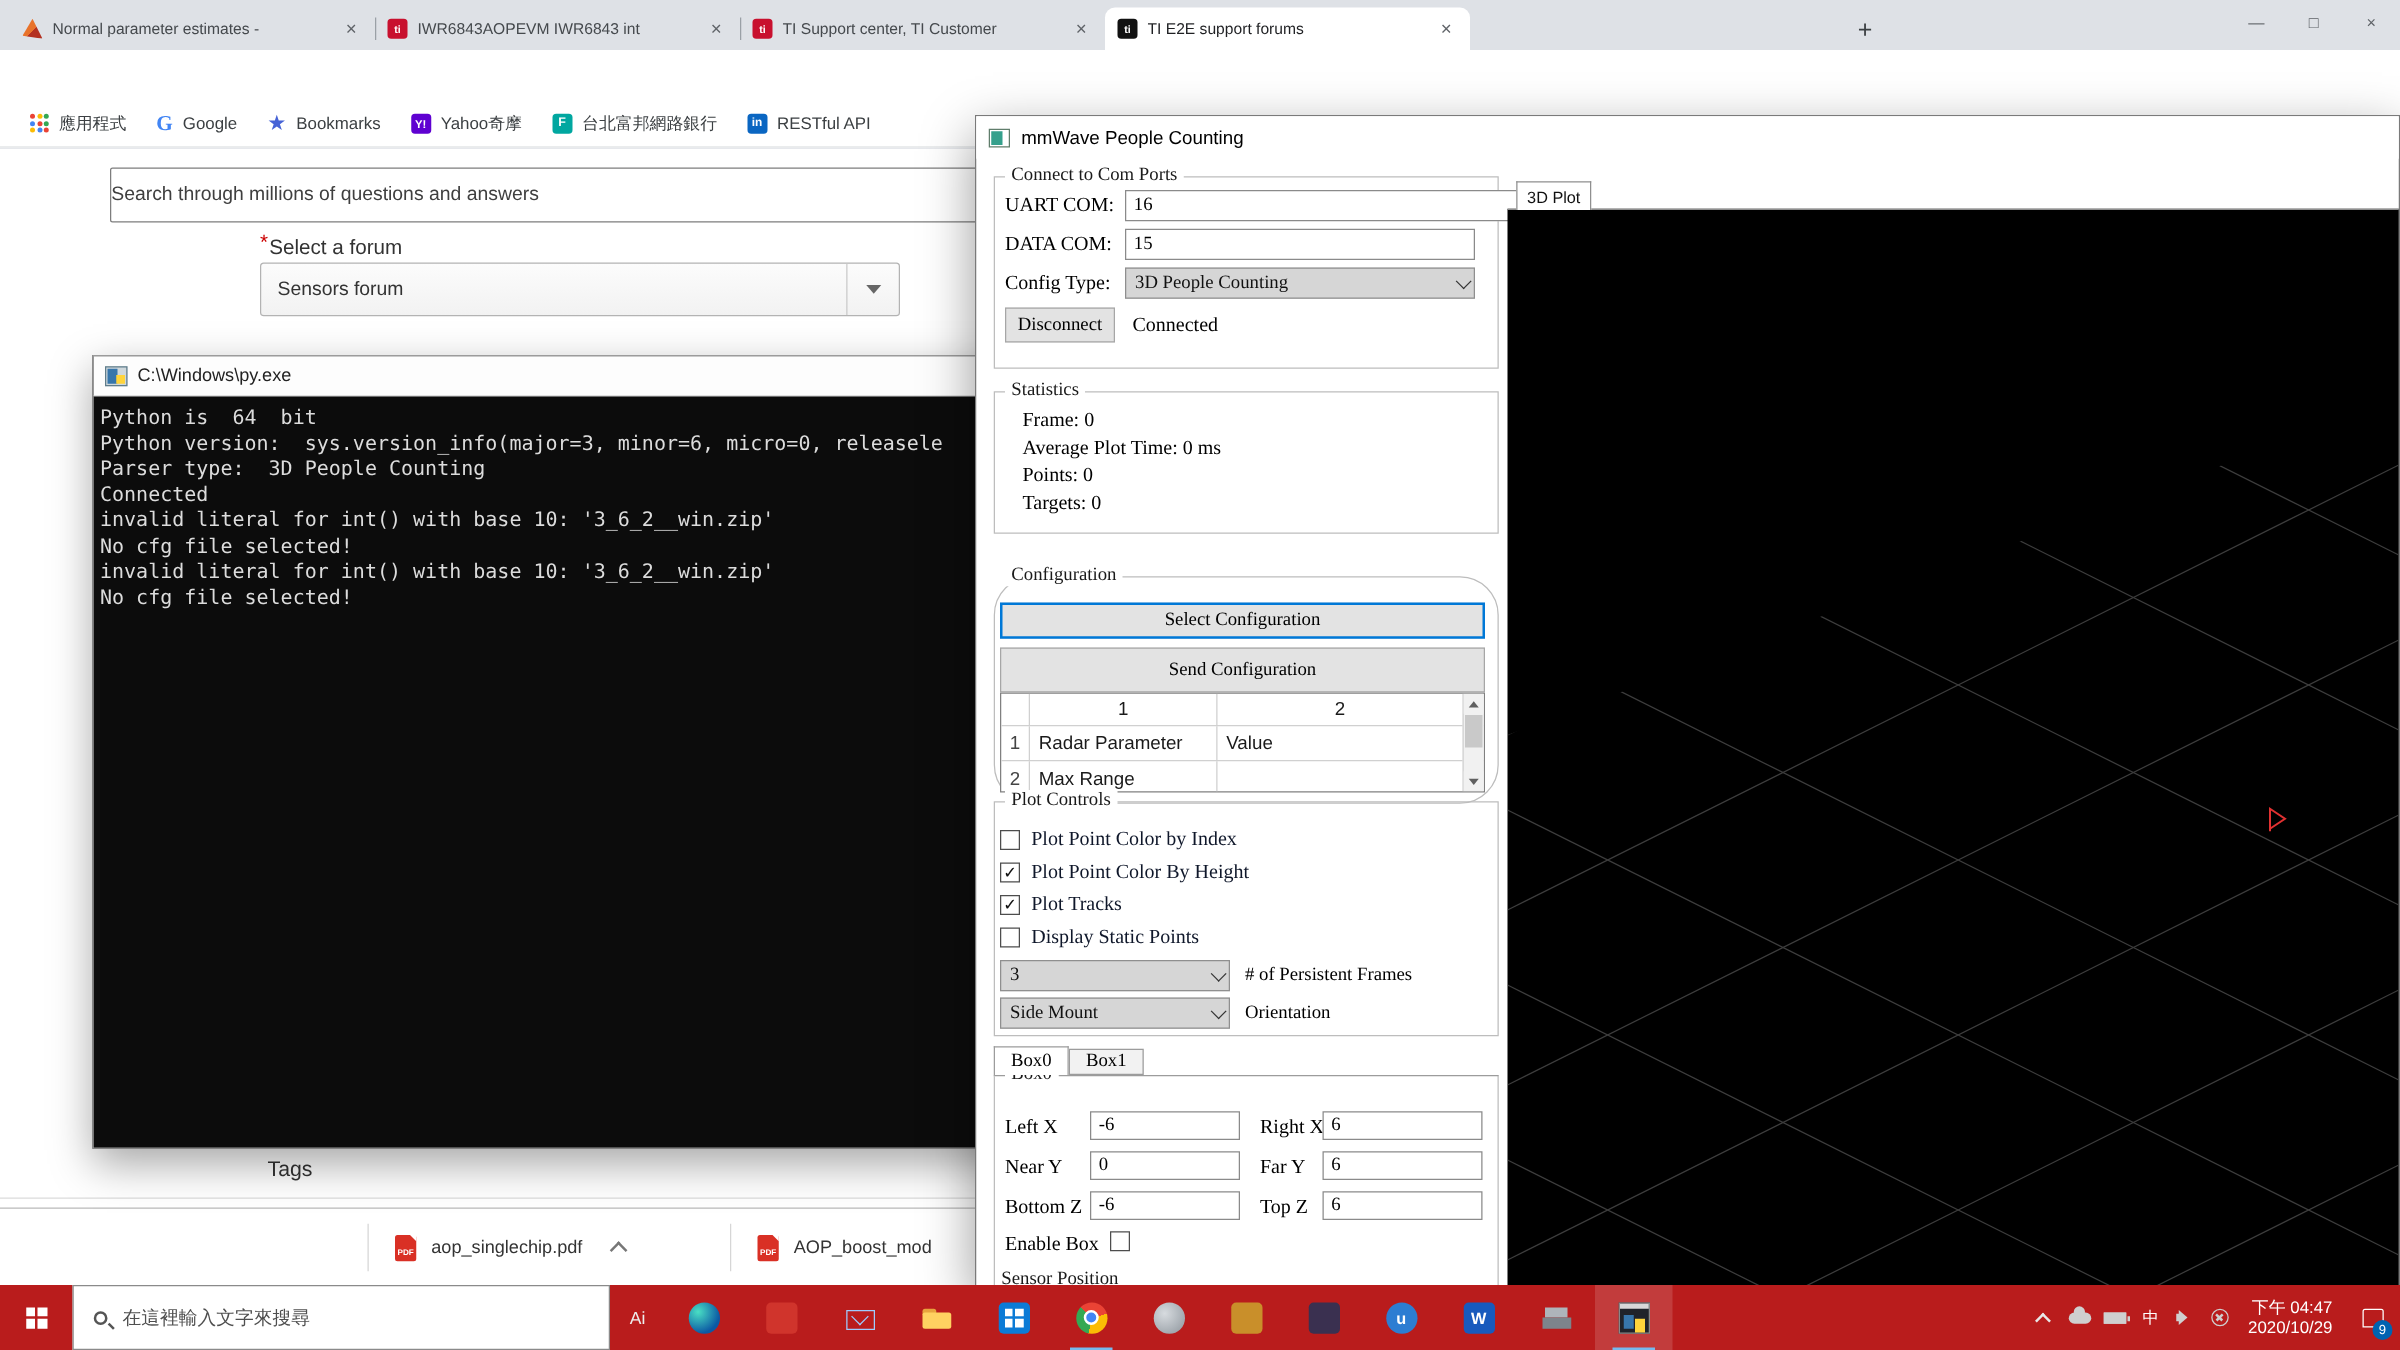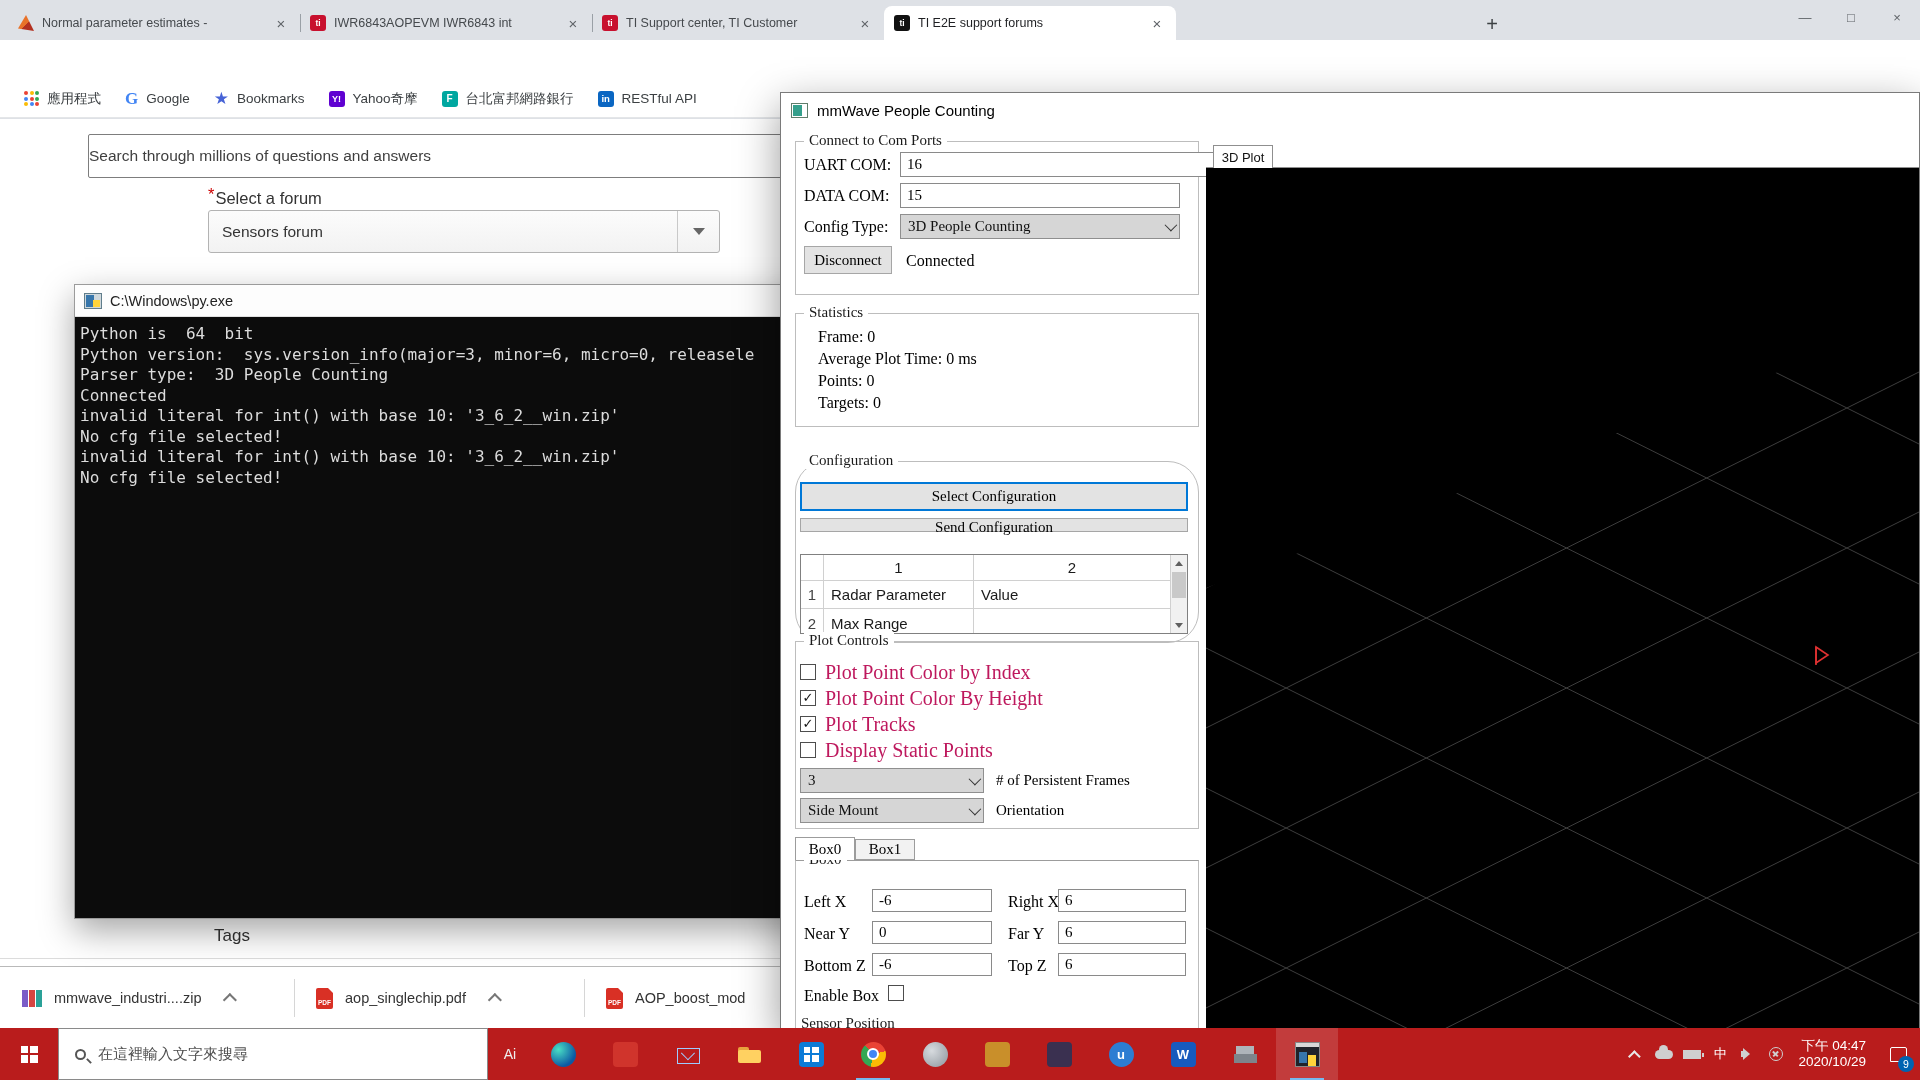--- a/index.html
+++ b/index.html
@@ -126,21 +126,21 @@
   .varr{position:absolute;left:0;width:16px;height:16px;background:#f1f1f1;display:flex;align-items:center;justify-content:center;}
   .varr.up{top:0;}
   .varr.dn{bottom:0;}
   .varr.up::after{content:"";border-left:4px solid transparent;border-right:4px solid transparent;border-bottom:5px solid #606060;}
   .varr.dn::after{content:"";border-left:4px solid transparent;border-right:4px solid transparent;border-top:5px solid #606060;}
   .vthumb{position:absolute;left:1px;top:17px;width:14px;height:26px;background:#c9c9c9;}
   
   .cbrow{position:absolute;left:4px;display:flex;align-items:center;height:20px;}
   .wincheck{width:16px;height:16px;border:1px solid #4d4d4d;background:#fff;display:inline-flex;align-items:center;justify-content:center;font-size:13px;color:#111;}
   .wincheck.checked::after{content:"✓";}
-  .cblabel{margin-left:9px;font-size:20px;color:#be185d;}
+  .cblabel{margin-left:9px;font-size:16px;color:#0f172a;}
   
   .wtab{position:absolute;height:23px;font-size:15px;display:flex;align-items:center;justify-content:center;color:#000;}
   .wtab.active{background:#fff;border:1px solid #9c9c9c;border-bottom:none;z-index:2;}
   .wtab.inactive{background:#f2f2f2;border:1px solid #9c9c9c;height:21px;margin-top:2px;}
   
   .plottab{position:absolute;left:432px;top:52px;width:60px;height:23px;background:#fff;border:1px solid #8f8f8f;border-bottom:none;font-family:"Liberation Sans",sans-serif;font-size:13px;display:flex;align-items:center;justify-content:center;color:#111;z-index:2;}
   .plot{position:absolute;left:425px;top:74px;right:0;bottom:0;background:#000;border-top:1px solid #8f8f8f;overflow:hidden;}
   .sensorpos{position:absolute;left:16px;top:922px;font-size:15px;color:#1a1a1a;background:#fff;padding:0 4px;}
 
   
@@ -326,29 +326,20 @@
       <div class="cline">Parser type:  3D People Counting</div>
       <div class="cline">Connected</div>
       <div class="cline">invalid literal for int() with base 10: '3_6_2__win.zip'</div>
       <div class="cline">No cfg file selected!</div>
       <div class="cline">invalid literal for int() with base 10: '3_6_2__win.zip'</div>
       <div class="cline">No cfg file selected!</div>
     </div>
   </div>
 
   <div class="dlbar">
-    <div class="dl" style="left:22px;">
-      <span class="ic-zip">
-          <span style="background:#7b5cc7"></span>
-          <span style="background:#d64541"></span>
-          <span style="background:#2aa198"></span>
-        </span>
-      <span class="dlname">mmwave_industri....zip</span>
-      <span class="chev"></span>
-    </div>
     <div class="dlsep" style="left:294px;"></div>
     <div class="dl" style="left:316px;">
       <span class="ic-pdf">PDF</span>
       <span class="dlname">aop_singlechip.pdf</span>
       <span class="chev"></span>
     </div>
     <div class="dlsep" style="left:584px;"></div>
     <div class="dl" style="left:606px;">
       <span class="ic-pdf">PDF</span>
       <span class="dlname">AOP_boost_mod</span>
@@ -380,21 +371,21 @@
       <span class="legend">Statistics</span>
       <span class="statline" style="top:14px;">Frame: 0</span>
       <span class="statline" style="top:36px;">Average Plot Time: 0 ms</span>
       <span class="statline" style="top:58px;">Points: 0</span>
       <span class="statline" style="top:80px;">Targets: 0</span>
     </div>
 
     <div class="grp" style="left:14px;top:368px;width:404px;height:182px;border-radius:31px;">
       <span class="legend">Configuration</span>
       <button class="winbtn default" style="left:4px;top:20px;width:388px;height:29px;">Select Configuration</button>
-      <button class="winbtn" style="left:4px;top:56px;width:388px;height:14px;">Send Configuration</button>
+      <button class="winbtn" style="left:4px;top:56px;width:388px;height:36px;">Send Configuration</button>
       <div class="mwtable">
         <div class="trow" style="height:26px;">
           <span class="tc num"></span>
           <span class="tc c1 hd">1</span>
           <span class="tc c2 hd">2</span>
         </div>
         <div class="trow" style="height:28px;">
           <span class="tc num">1</span>
           <span class="tc c1">Radar Parameter</span>
           <span class="tc c2">Value</span>

